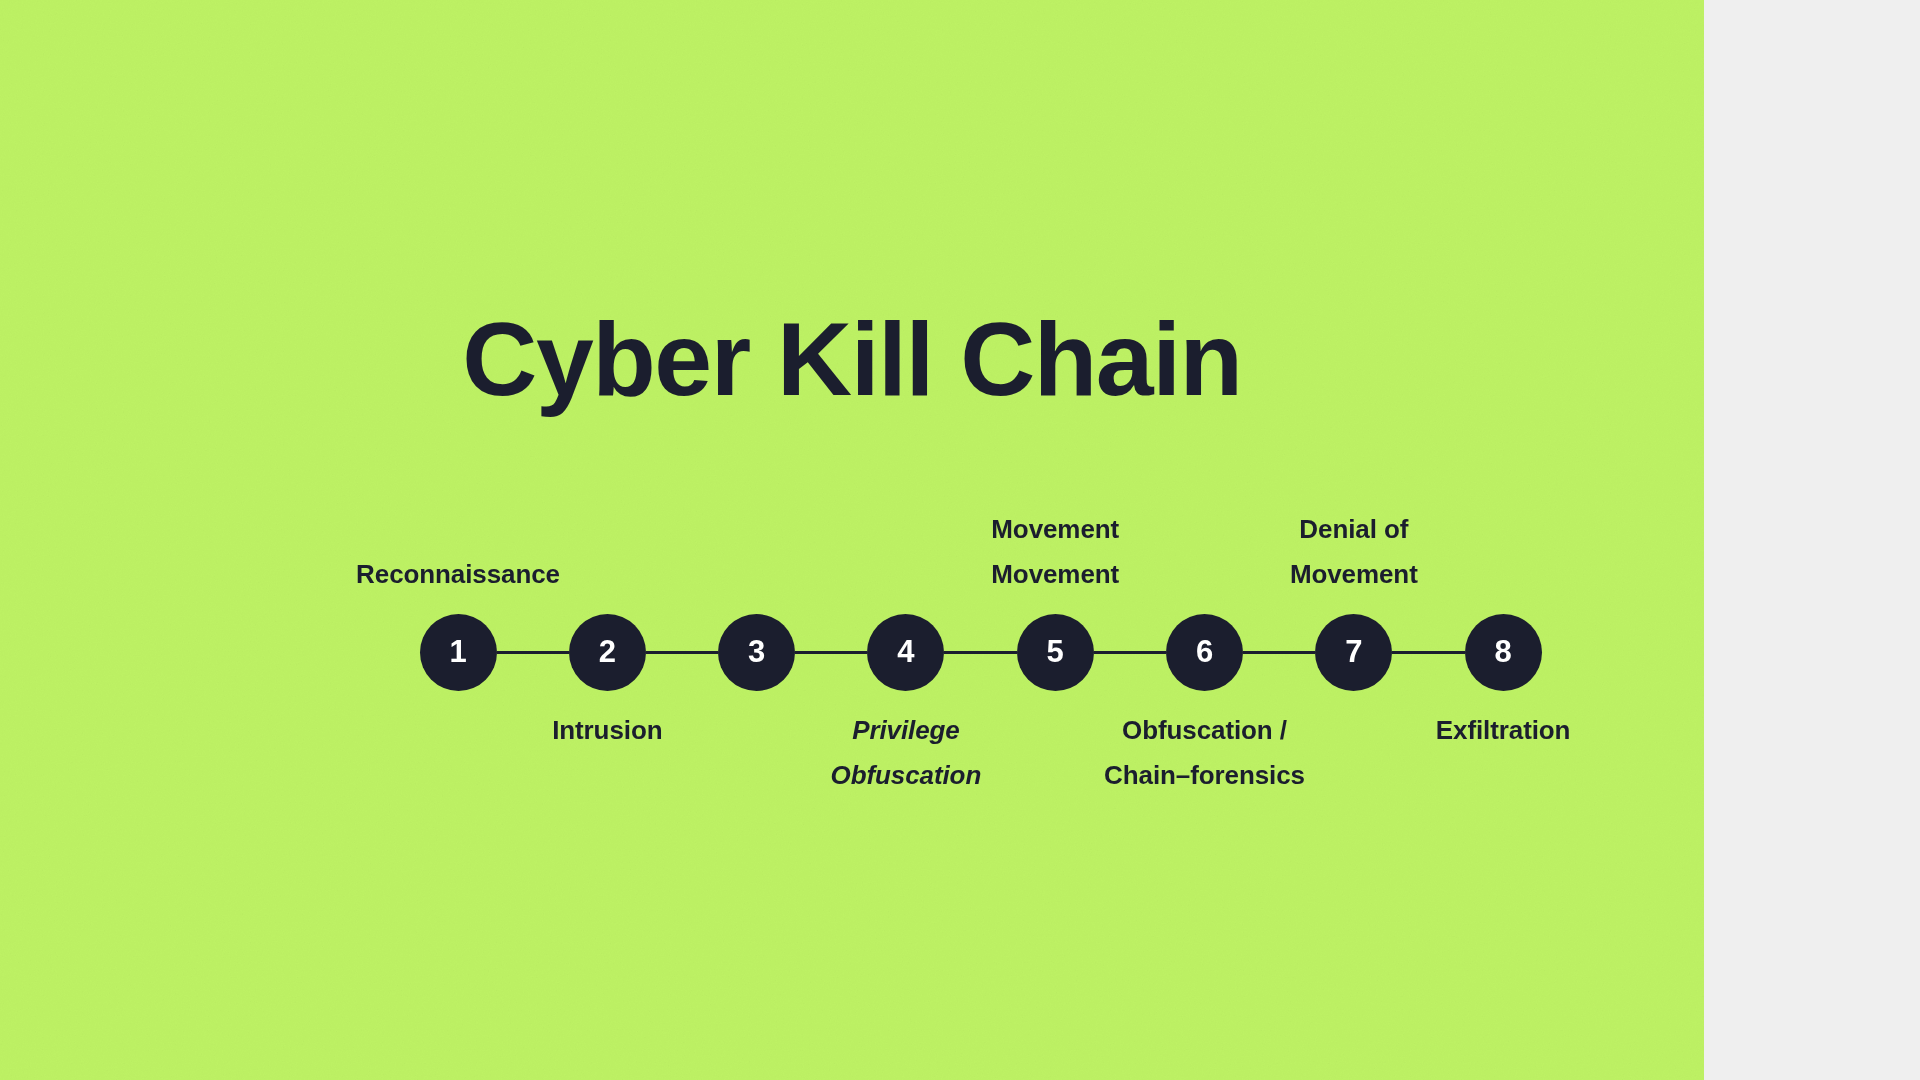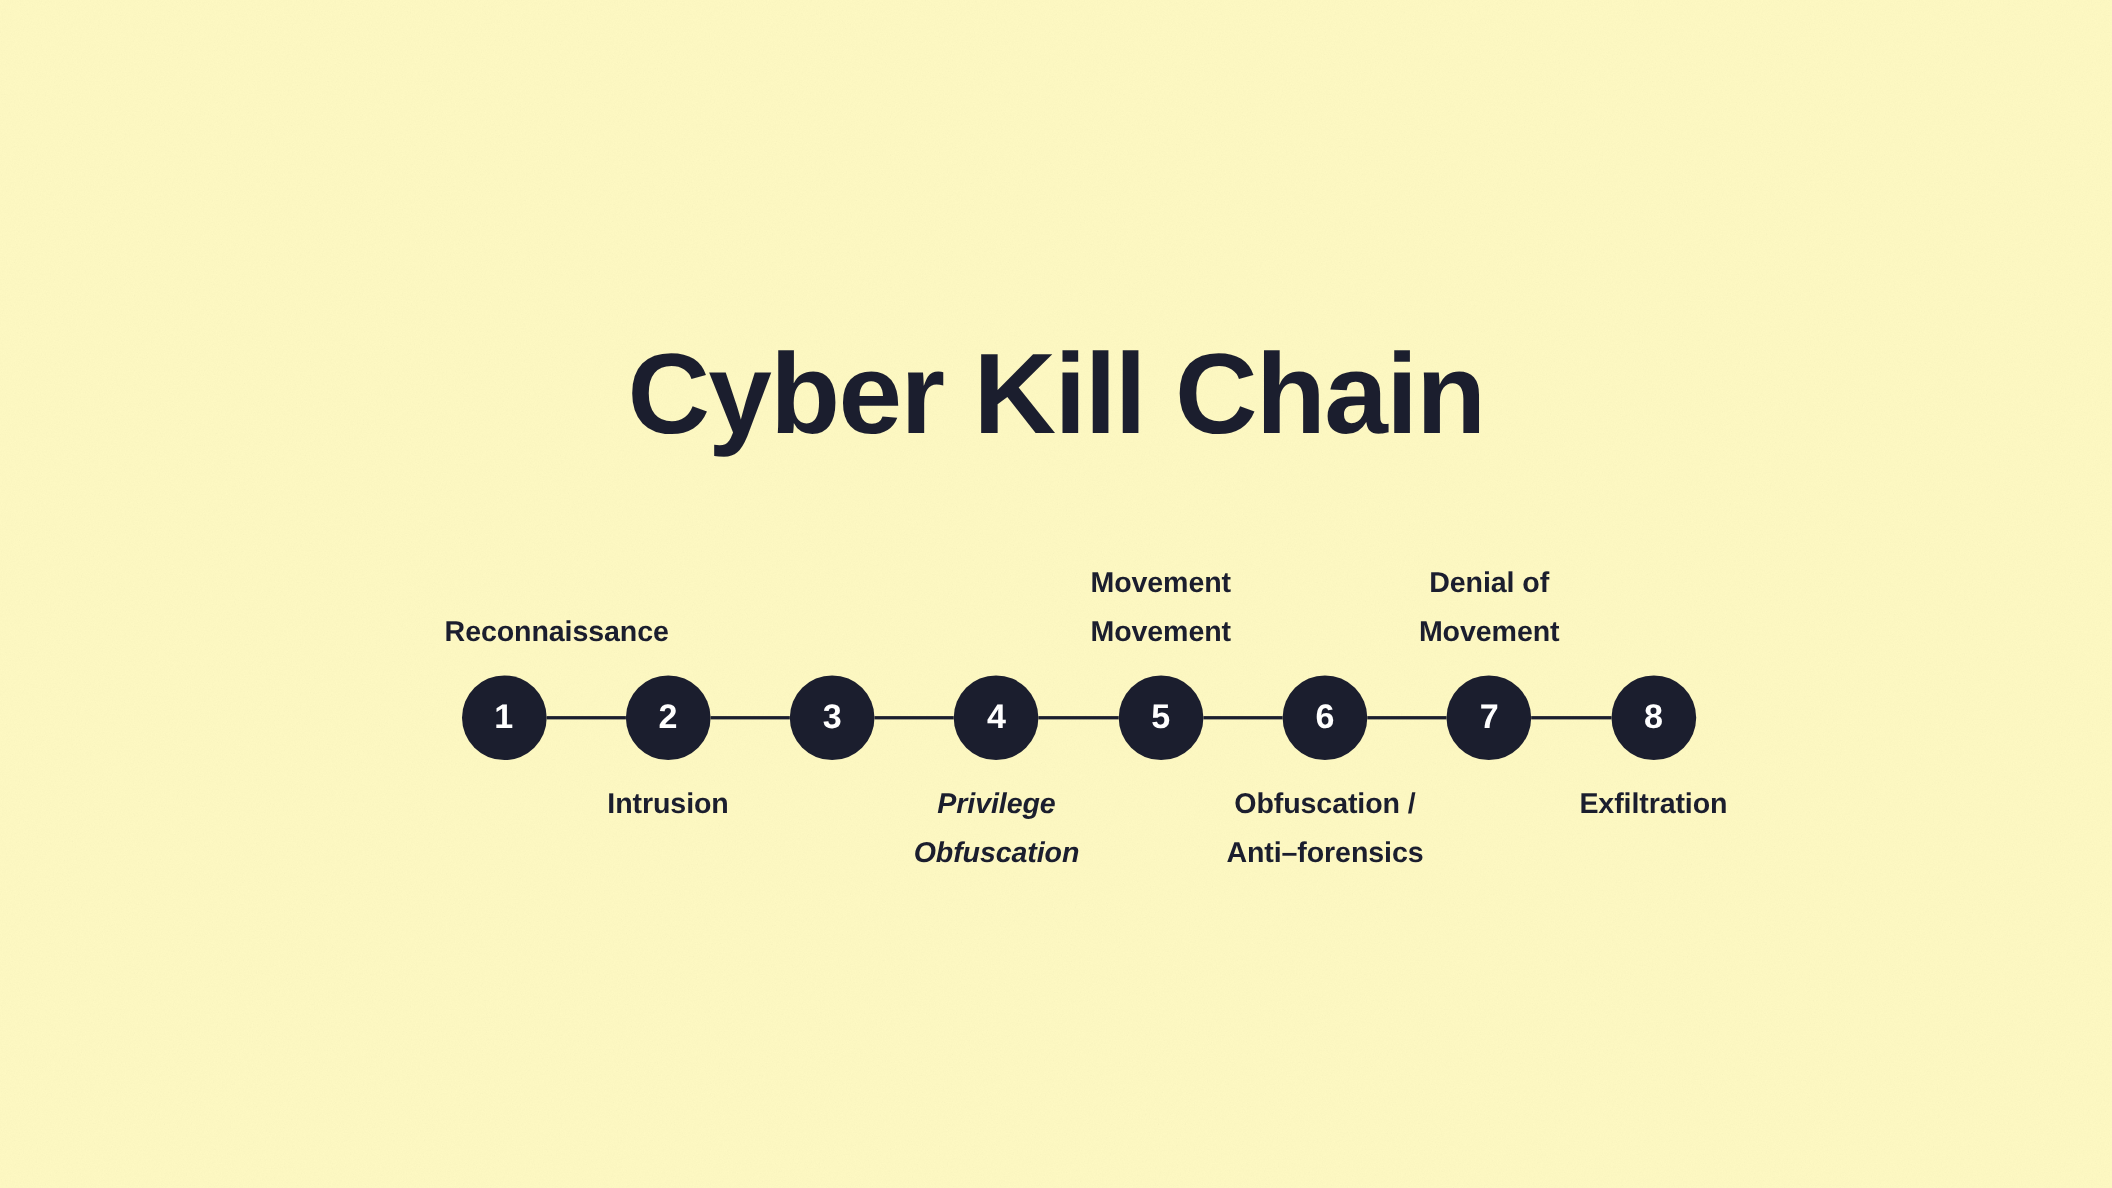--- a/index.html
+++ b/index.html
@@ -10,23 +10,23 @@
   body {
     width: 1920px;
     height: 1080px;
     overflow: hidden;
     font-family: "Liberation Sans", sans-serif;
     background-color: #efefef;
   }
 
   #canvas {
     position: relative;
-    width: 1920px;
+    width: 1704px;
     height: 1080px;
-    background-color: #fef9c3;
+    background-color: #bef264;
     overflow: hidden;
   }
 
   
   #noise {
     position: absolute;
     inset: 0;
     pointer-events: none;
     opacity: 0.55;
     mix-blend-mode: multiply;
@@ -118,21 +118,21 @@
       <div class="connector" style="left: 496.5px; width: 72.3px;"></div>
       <div class="connector" style="left: 645.8px; width: 72.3px;"></div>
       <div class="connector" style="left: 795.1px; width: 72.3px;"></div>
       <div class="connector" style="left: 944.4px; width: 72.3px;"></div>
       <div class="connector" style="left: 1093.7px; width: 72.3px;"></div>
       <div class="connector" style="left: 1243px; width: 72.3px;"></div>
       <div class="connector" style="left: 1392.3px; width: 72.3px;"></div>
       <div class="node" style="left: 419.5px;">
         <span class="node-number">1</span>
       </div>
-      <div class="stage-label" style="left: 308px; width: 300px; top: 552px; text-align: right;">
+      <div class="stage-label" style="left: 308px; width: 300px; top: 552px;">
         <div>Reconnaissance</div>
       </div>
       <div class="node" style="left: 568.8px;">
         <span class="node-number">2</span>
       </div>
       <div class="stage-label" style="left: 457.3px; width: 300px; top: 708px;">
         <div>Intrusion</div>
       </div>
       <div class="node" style="left: 718.1px;">
         <span class="node-number">3</span>
@@ -149,21 +149,21 @@
       </div>
       <div class="stage-label" style="left: 905.2px; width: 300px; top: 507px;">
         <div>Movement</div>
         <div>Movement</div>
       </div>
       <div class="node" style="left: 1166px;">
         <span class="node-number">6</span>
       </div>
       <div class="stage-label" style="left: 1054.5px; width: 300px; top: 708px;">
         <div>Obfuscation /</div>
-        <div>Anti–forensics</div>
+        <div>Chain–forensics</div>
       </div>
       <div class="node" style="left: 1315.3px;">
         <span class="node-number">7</span>
       </div>
       <div class="stage-label" style="left: 1203.8px; width: 300px; top: 507px;">
         <div>Denial of</div>
         <div>Movement</div>
       </div>
       <div class="node" style="left: 1464.6px;">
         <span class="node-number">8</span>

